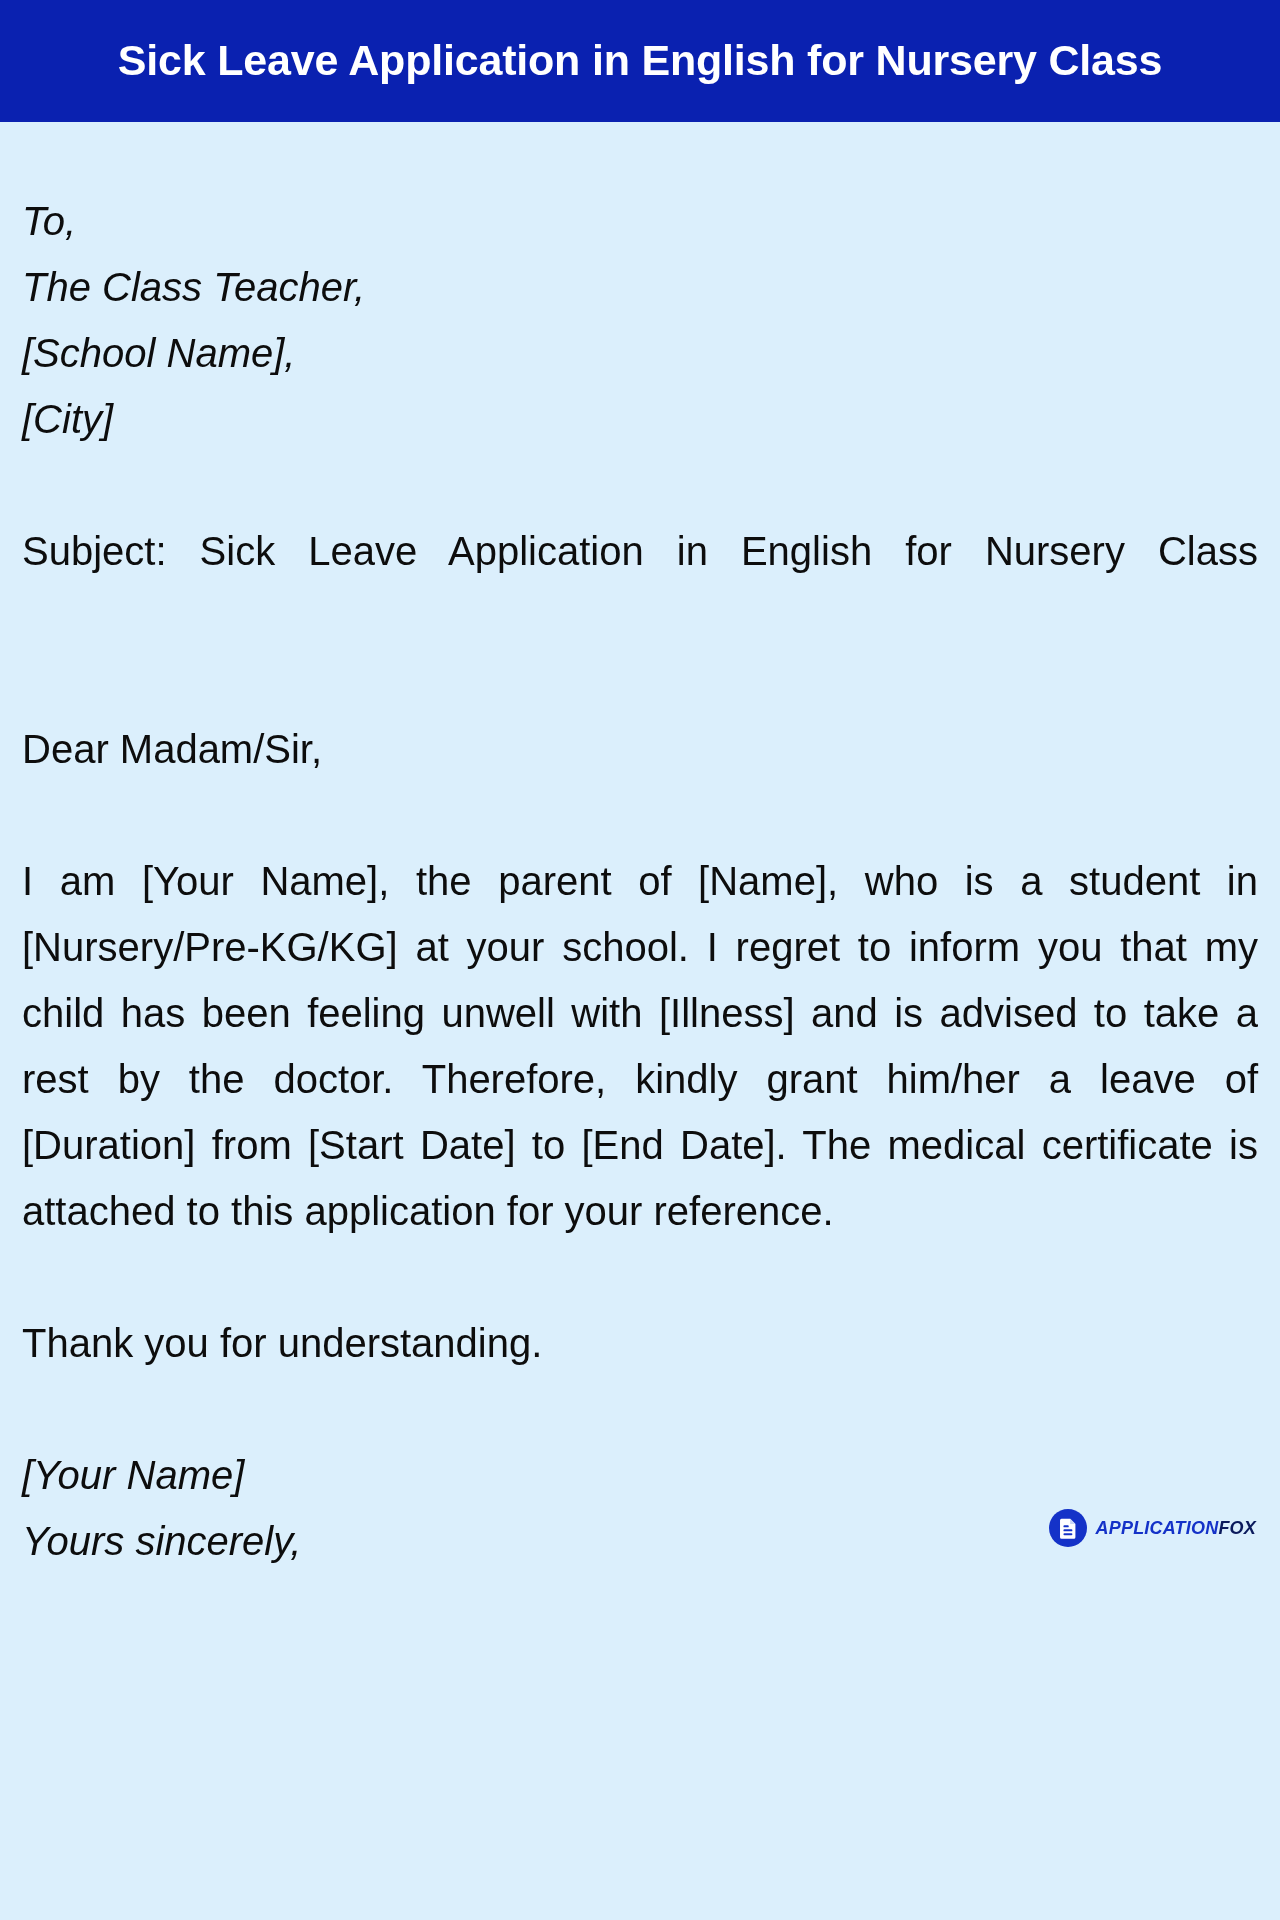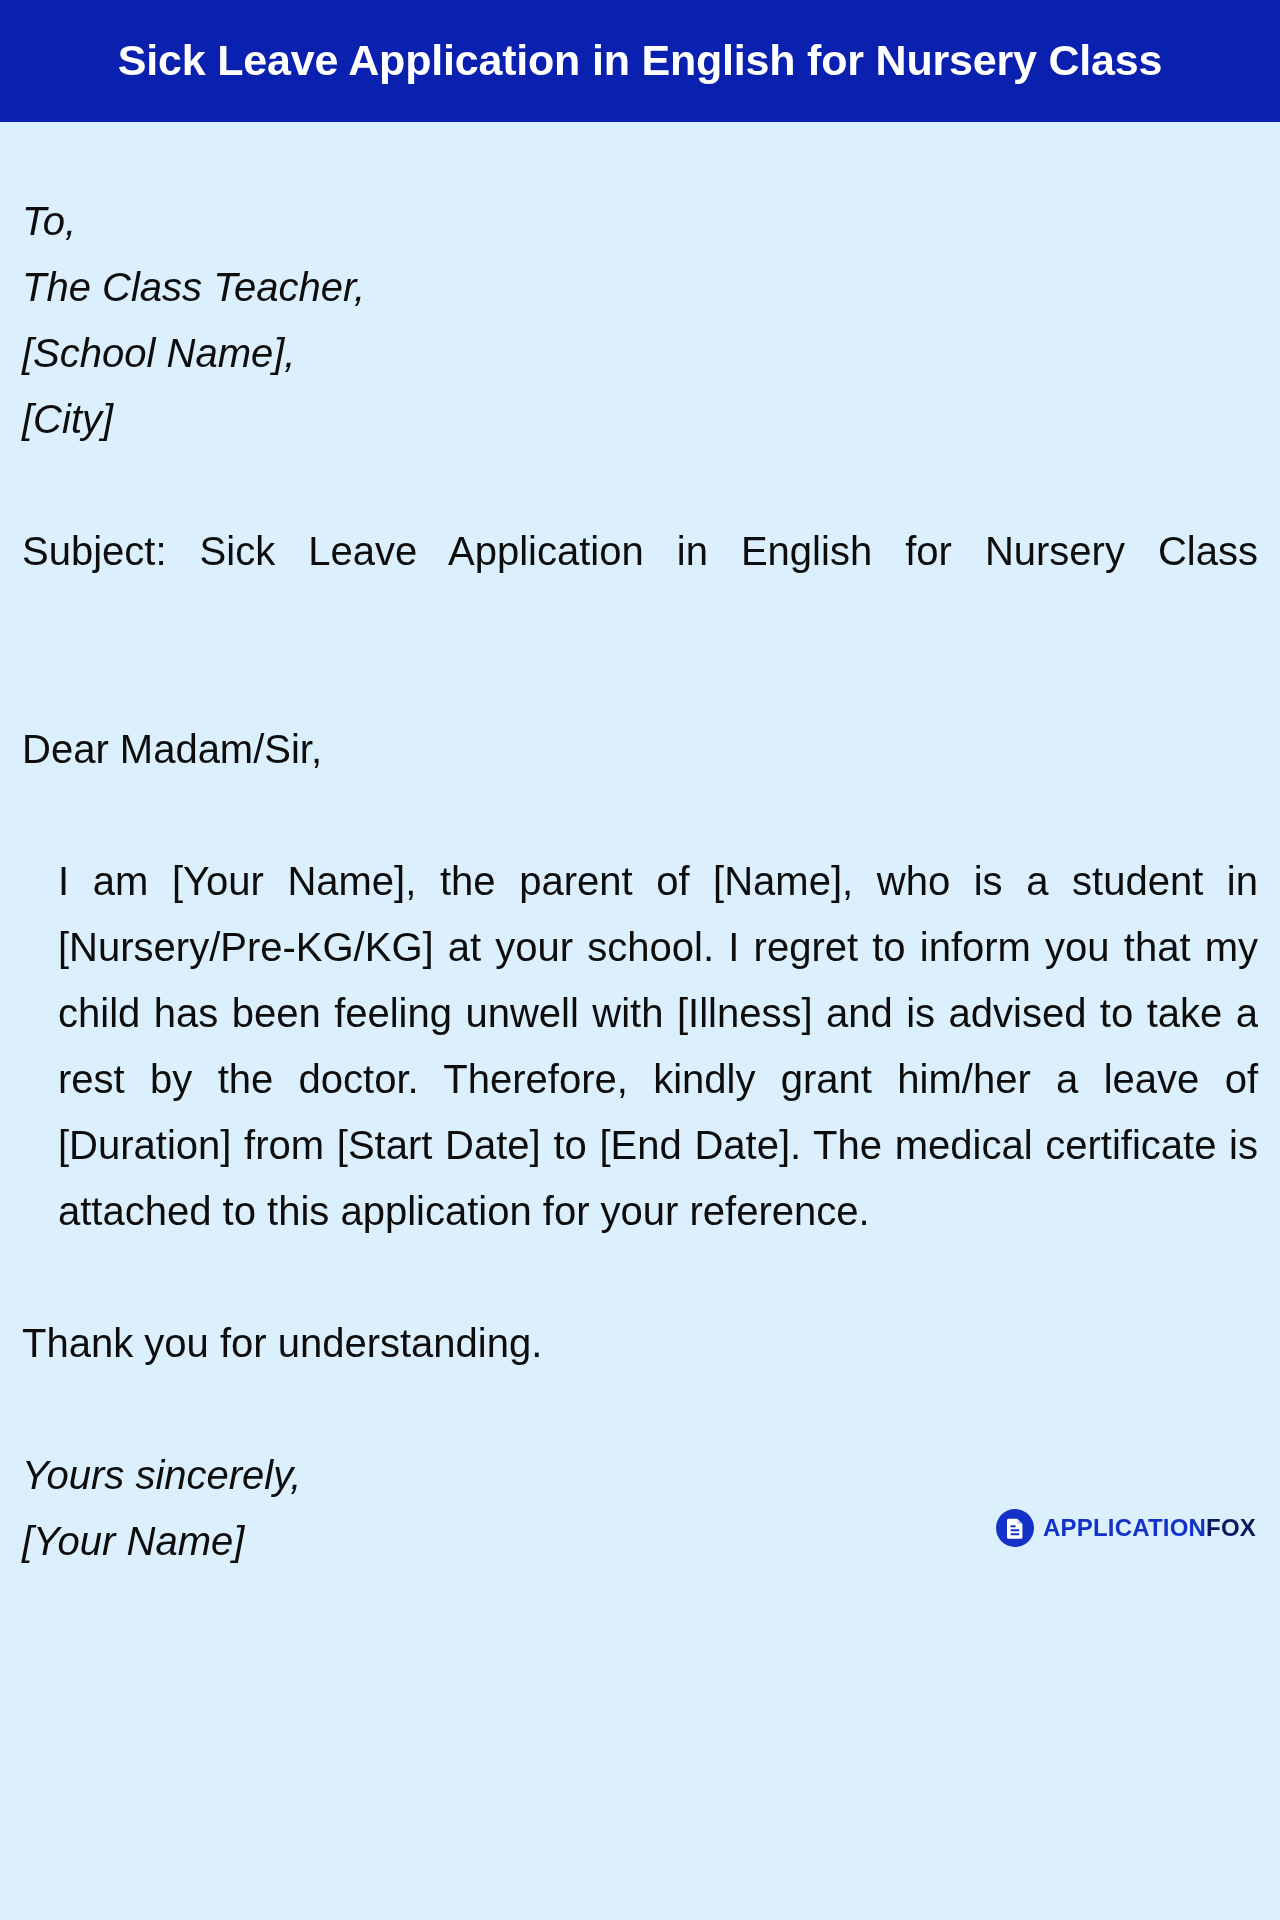--- a/index.html
+++ b/index.html
@@ -62,21 +62,20 @@
   .spacer {
     height: 66px;
   }
   .addr-line {
     white-space: pre;
     font-style: italic;
   }
   .justified {
     text-align: justify;
     text-justify: inter-word;
-    margin-left: 36px;
   }
   .justified-last-left {
     text-align: justify;
   }
   .justified-last-left::after {
     content: "";
     display: inline-block;
     width: 100%;
   }
 
@@ -90,22 +89,23 @@
     gap: 9px;
     height: 40px;
   }
   #logo-mark {
     width: 38px;
     height: 38px;
     flex: 0 0 auto;
     display: block;
   }
   #logo-wordmark {
-    font-size: 24px;
+    font-size: 18px;
     font-weight: bold;
+    font-style: italic;
     letter-spacing: 0.2px;
     line-height: 1;
     white-space: nowrap;
   }
   .brand-primary { color: #1432c8; }
   .brand-secondary { color: #0b1a5c; }
 </style>
 </head>
 <body>
 
@@ -136,22 +136,22 @@
 
     <div class="block justified">I am [Your Name], the parent of [Name], who is a student in [Nursery/Pre-KG/KG] at your school. I regret to inform you that my child has been feeling unwell with [Illness] and is advised to take a rest by the doctor. Therefore, kindly grant him/her a leave of [Duration] from [Start Date] to [End Date]. The medical certificate is attached to this application for your reference.</div>
 
     <div class="spacer"></div>
 
     <div class="block">Thank you for understanding.</div>
 
     <div class="spacer"></div>
 
     <div class="block">
+      <div class="addr-line">[Your Name]</div>
       <div class="addr-line">Yours sincerely,</div>
-      <div class="addr-line">[Your Name]</div>
     </div>
 
     <div id="footer-logo">
       <svg id="logo-mark" viewBox="0 0 40 40" aria-hidden="true">
         <circle cx="20" cy="20" r="20" fill="#1432c8"></circle>
         <path d="M13.2 10.2h9.1l5.5 5.5v14.1a1.6 1.6 0 0 1-1.6 1.6H13.2a1.6 1.6 0 0 1-1.6-1.6V11.8a1.6 1.6 0 0 1 1.6-1.6z" fill="#ffffff"></path>
         <path d="M22.3 10.2l5.5 5.5h-5.5z" fill="#c9d6f7"></path>
         <rect x="15.2" y="21.4" width="9.4" height="2.1" rx="1" fill="#1432c8"></rect>
         <rect x="15.2" y="25.6" width="9.4" height="2.1" rx="1" fill="#1432c8"></rect>
         <rect x="15.2" y="17.2" width="5.6" height="2.1" rx="1" fill="#1432c8"></rect>

